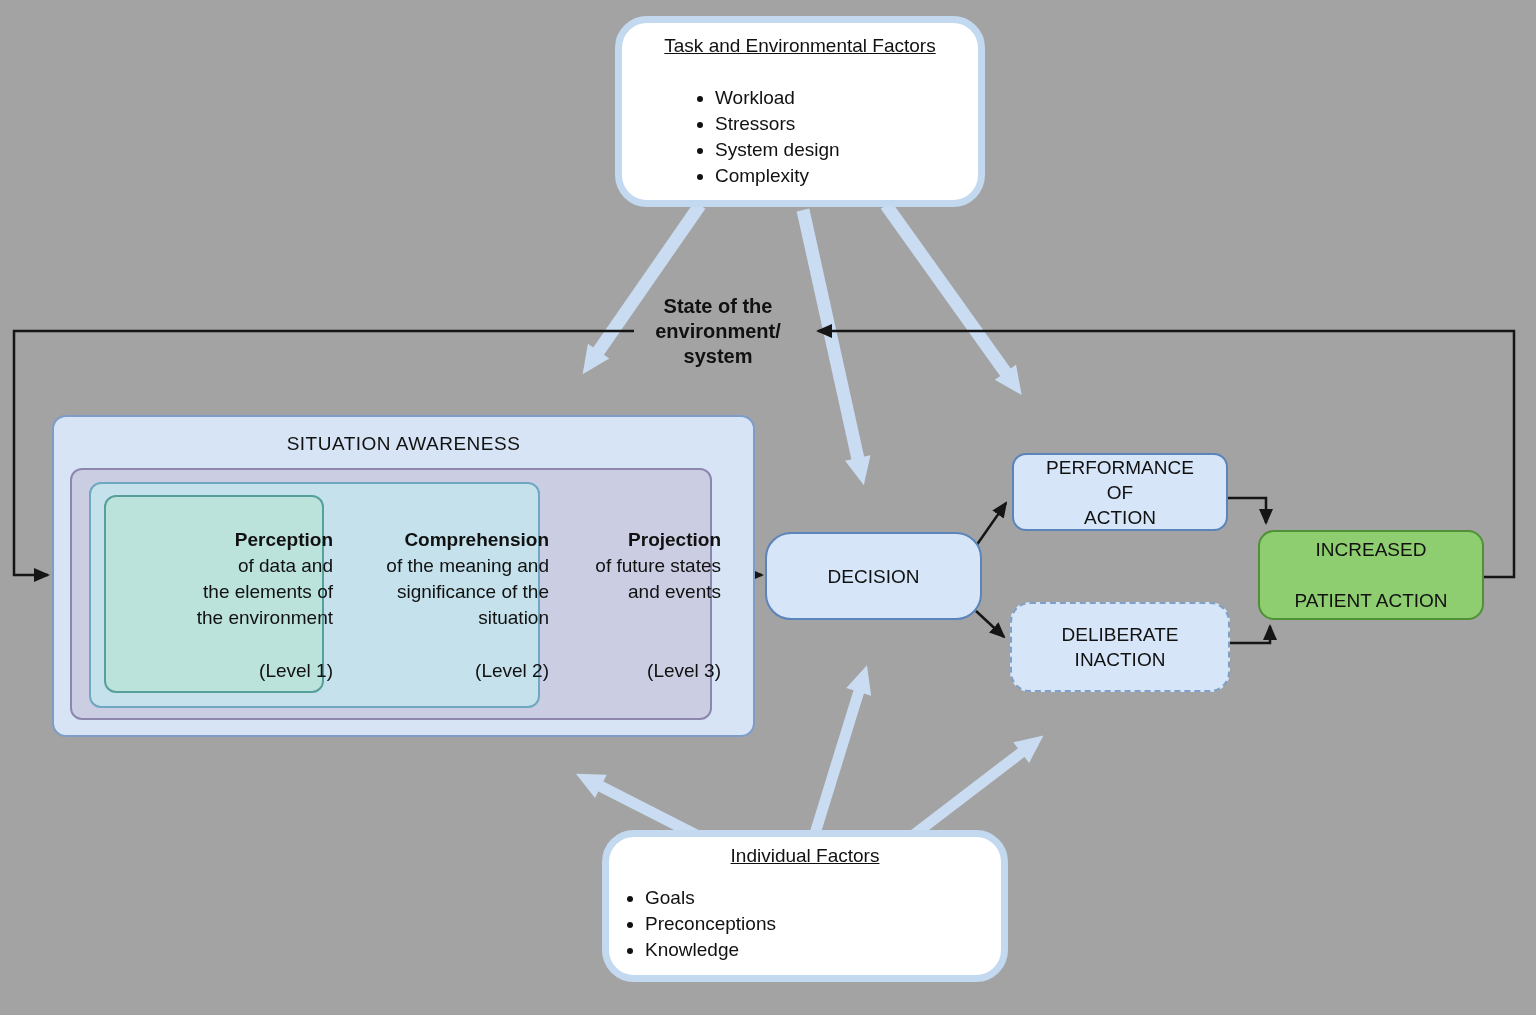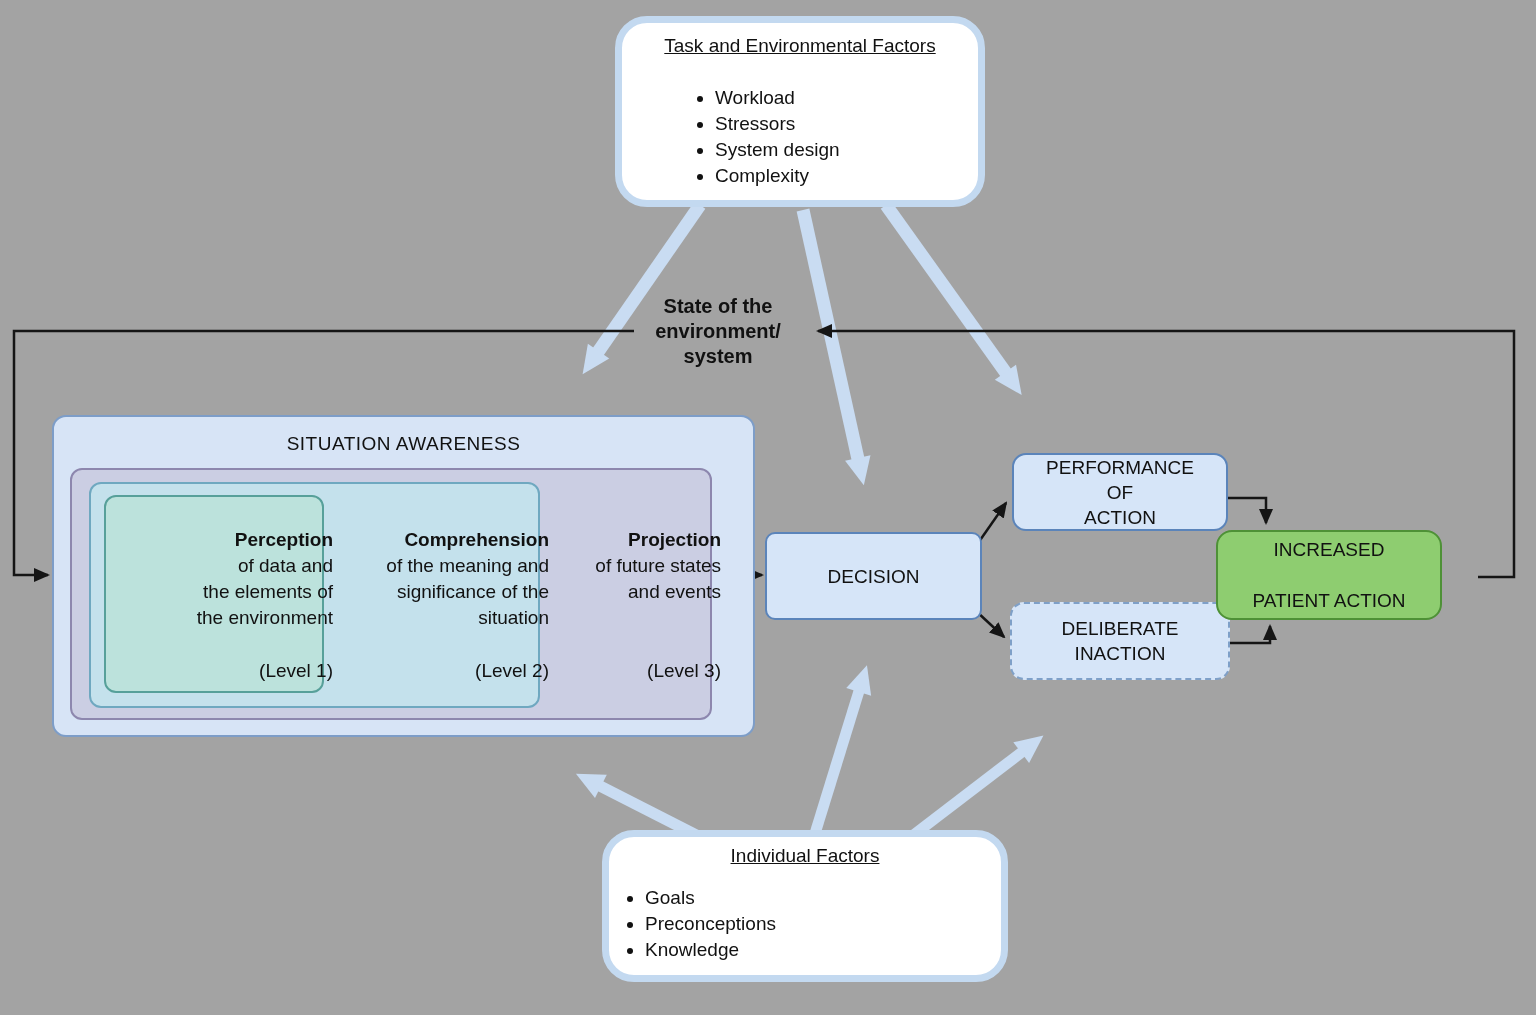--- a/index.html
+++ b/index.html
@@ -26,25 +26,25 @@
   #wires{position:absolute;left:0;top:0;z-index:1;}
   .blue-shaft{stroke:var(--arrow-blue);fill:none;}
   .blue-head{fill:var(--arrow-blue);}
   .black-line{stroke:var(--line-black);stroke-width:2.5;fill:none;}
   .black-head{fill:var(--line-black);}
 
   .abs{position:absolute;box-sizing:border-box;}
   .node{z-index:2;display:flex;flex-direction:column;align-items:center;justify-content:center;
         text-align:center;font-size:19px;line-height:25px;background:var(--node-fill);
         border:2px solid var(--node-border);}
-  #decision{left:765px;top:532px;width:217px;height:88px;border-radius:10px;}
+  #decision{left:765px;top:532px;width:217px;height:88px;border-radius:26px;}
   #performance{left:1012px;top:453px;width:216px;height:78px;border-radius:14px;}
-  #deliberate{left:1010px;top:602px;width:220px;height:78px;border-radius:14px;
+  #deliberate{left:1010px;top:602px;width:220px;height:90px;border-radius:20px;
               border-style:dashed;border-color:var(--dashed-border);text-align:right;}
-  #safety{left:1216px;top:530px;width:226px;height:90px;border-radius:16px;
+  #safety{left:1258px;top:530px;width:226px;height:90px;border-radius:16px;
           background:var(--safety-fill);border-color:var(--safety-border);gap:26px;}
 
   .factor-box{z-index:2;background:#ffffff;border:7px solid var(--factor-border);border-radius:32px;}
   #task-box{left:615px;top:16px;width:370px;height:191px;}
   #individual-box{left:602px;top:830px;width:406px;height:152px;}
   .factor-title{margin-top:12px;text-align:center;font-size:19px;text-decoration:underline;}
   #task-box ul{position:absolute;left:0;right:0;top:62px;margin:0;padding:0 0 0 93px;
                line-height:26px;font-size:19px;}
   #individual-box .factor-title{margin-top:8px;}
   .ifcol{position:absolute;top:48px;margin:0;padding:0 0 0 36px;line-height:26px;font-size:19px;}

